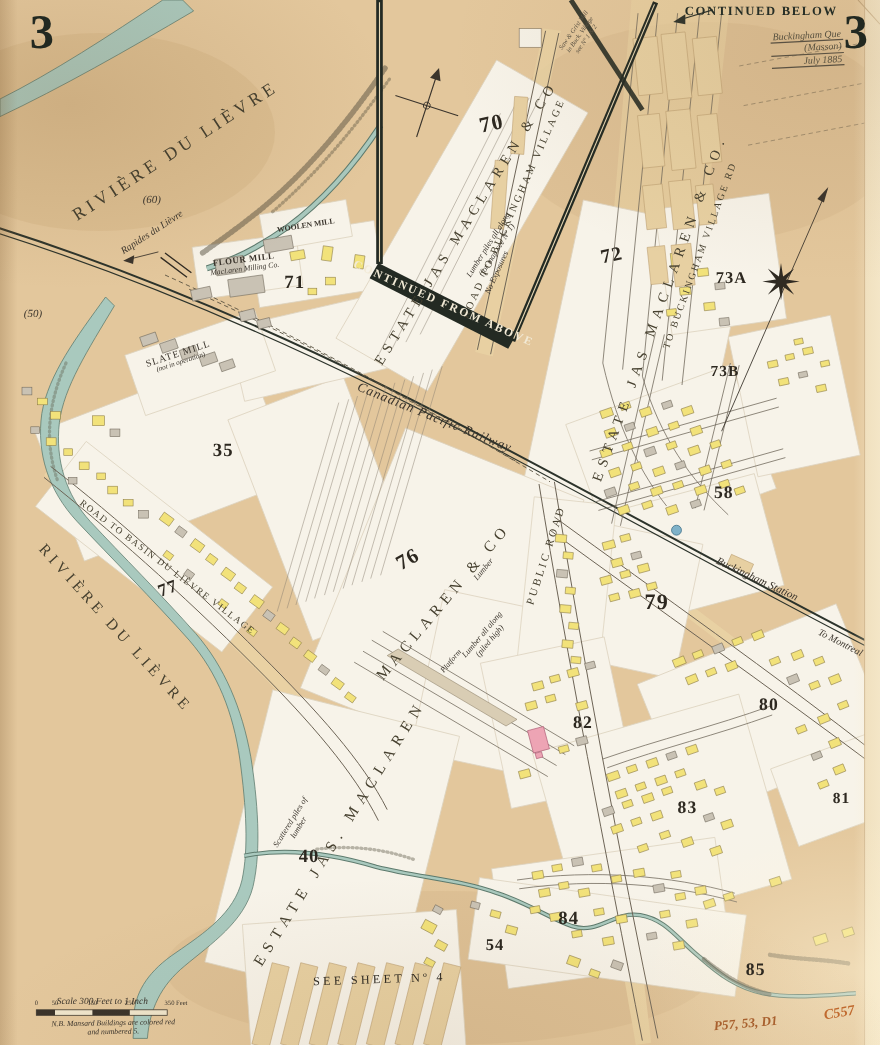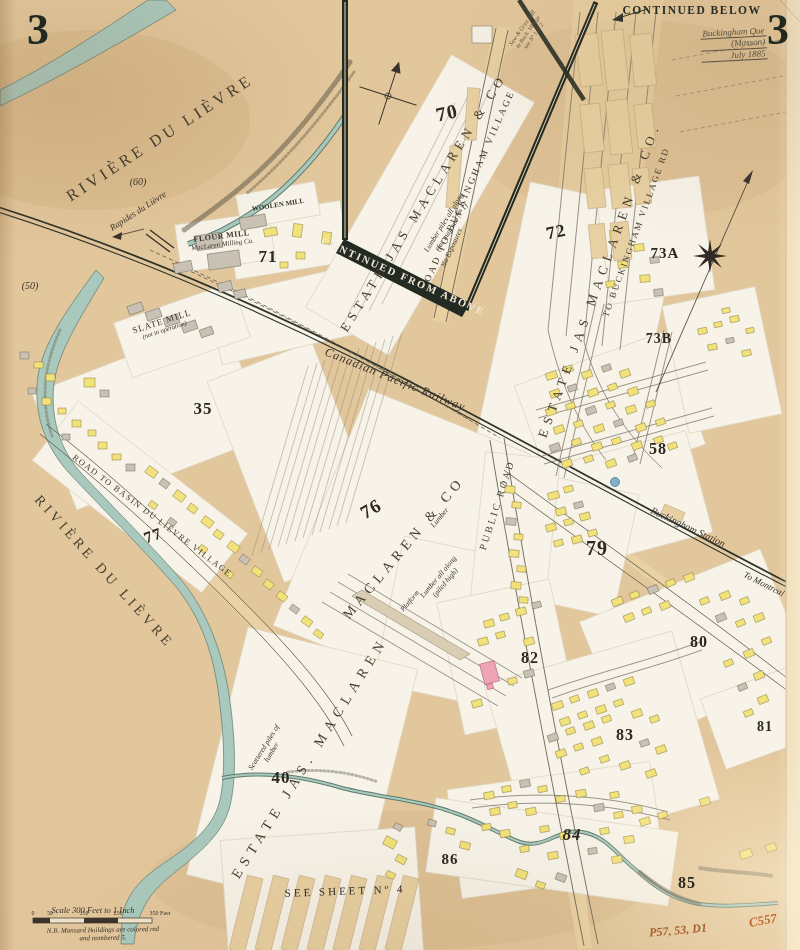--- a/index.html
+++ b/index.html
@@ -450,23 +450,23 @@
   <div class="lb bn" style="left:658px;top:449px;font-size:16px;">58</div>
   <div class="lb bn" style="left:203px;top:409px;font-size:17px;">35</div>
   <div class="lb bn" style="left:371px;top:509px;font-size:19px;--r:rotate(-30deg);">76</div>
   <div class="lb bn" style="left:153px;top:536px;font-size:16px;--r:rotate(-20deg);">77</div>
   <div class="lb bn" style="left:281px;top:778px;font-size:17px;">40</div>
   <div class="lb bn" style="left:581px;top:548px;font-size:20px;margin-left:16px;">79</div>
   <div class="lb bn" style="left:699px;top:642px;font-size:16px;">80</div>
   <div class="lb bn" style="left:765px;top:727px;font-size:14px;">81</div>
   <div class="lb bn" style="left:515px;top:658px;font-size:16px;margin-left:15px;">82</div>
   <div class="lb bn" style="left:625px;top:735px;font-size:16px;">83</div>
-  <div class="lb bn" style="left:572px;top:835px;font-size:17px;font-style:italic;">84</div>
+  <div class="lb bn" style="left:517px;top:835px;font-size:17px;">84</div>
   <div class="lb bn" style="left:687px;top:883px;font-size:16px;">85</div>
-  <div class="lb bn" style="left:450px;top:860px;font-size:15px;">86</div>
+  <div class="lb bn" style="left:450px;top:860px;font-size:15px;">54</div>
 
   <div class="lb est" style="left:424px;top:203px;font-size:13px;letter-spacing:5px;--r:rotate(-58deg);">ESTATE JAS MACLAREN &amp; CO</div>
   <div class="lb ctrtxt it" style="left:448px;top:225px;font-size:7.5px;--r:rotate(-58deg);">
     <div>Lumber piles all along</div>
     <div>(for map see Nº 1)</div>
   </div>
   <div class="lb est" style="left:468px;top:190px;font-size:9.5px;letter-spacing:2.5px;--r:rotate(-66deg);">ROAD TO BUCKINGHAM VILLAGE</div>
   <div class="lb it" style="left:452px;top:248px;font-size:7.5px;--r:rotate(-66deg);">No Exposures</div>
 
   <div class="lb wt" style="left:403px;top:277px;font-size:10.5px;letter-spacing:2px;--r:rotate(24deg);">CONTINUED FROM ABOVE</div>

